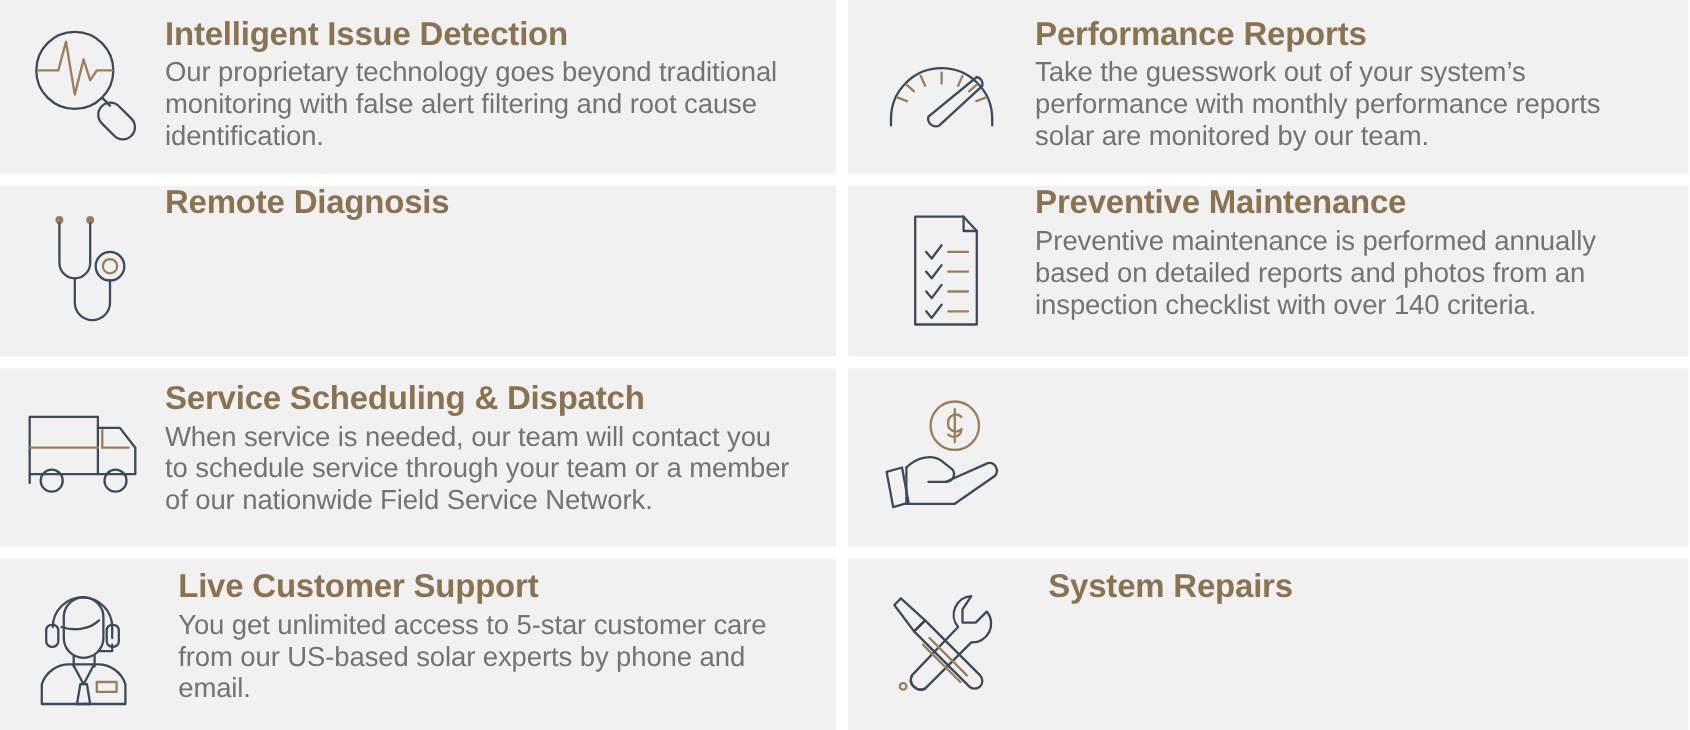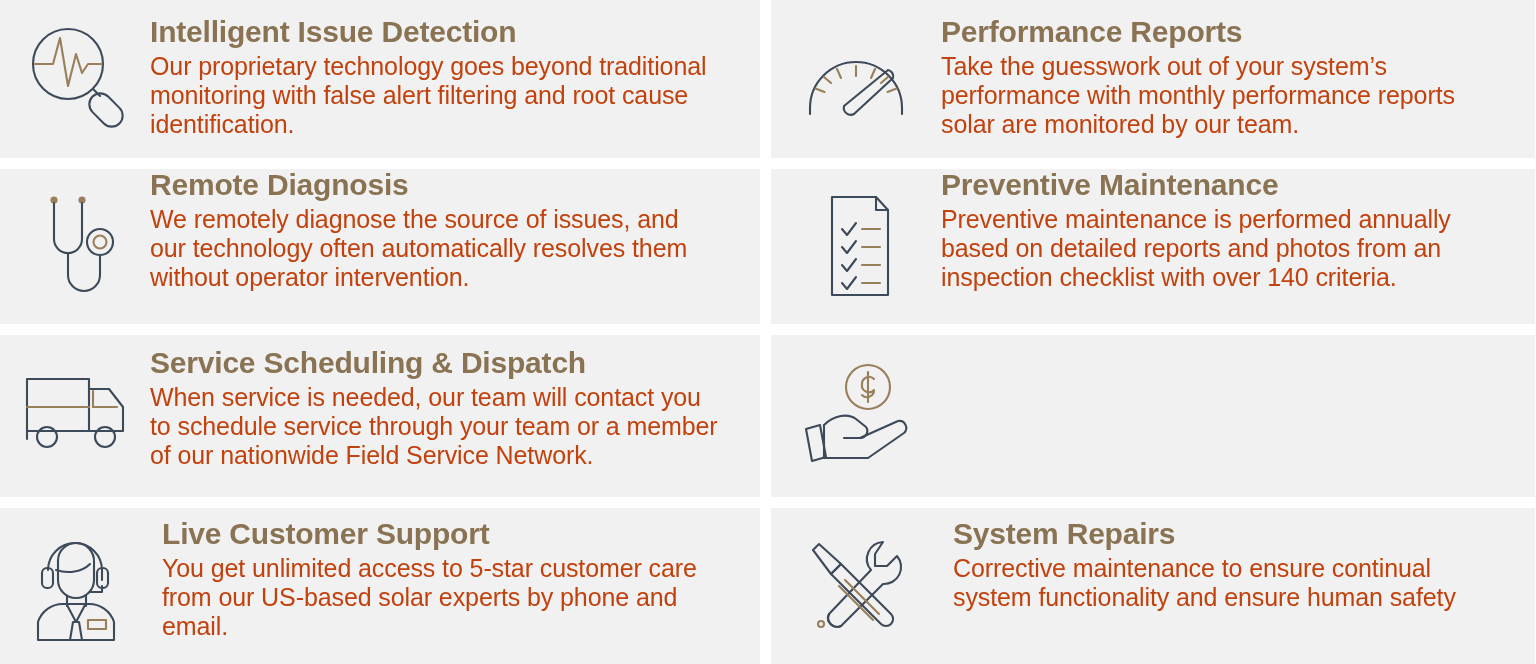--- a/index.html
+++ b/index.html
@@ -51,21 +51,21 @@
   .card-title {
     color: #8a7353;
     font-size: 30px;
     font-weight: bold;
     line-height: 1.06;
     margin: 0;
     letter-spacing: -0.2px;
     white-space: nowrap;
   }
   .card-desc {
-    color: #c2410c;
+    color: #737373;
     font-size: 25px;
     line-height: 1.16;
     margin: 4px 0 0 0;
     letter-spacing: -0.1px;
   }
 
   
   .r1 .card-body { padding-top: 16px; }
   .r2 .card-body { }
   .r3 .card-body { padding-top: 12px; }
@@ -133,21 +133,20 @@
         <circle class="fill-tan" cx="34" cy="13" r="3.6"></circle>
         <circle class="fill-tan" cx="62" cy="13" r="3.6"></circle>
         <path class="stroke-dark" d="M34 16 L34 52 A14 14 0 0 0 62 52 L62 16"></path>
         <path class="stroke-dark" d="M48 66 L48 88 A16 16 0 0 0 80 88 L80 68"></path>
         <circle class="stroke-dark" cx="80" cy="55" r="13"></circle>
         <circle class="stroke-tan" cx="80" cy="55" r="6.5"></circle>
       </svg>
     </div>
     <div class="card-body">
       <h2 class="card-title">Remote Diagnosis</h2>
-      <p class="card-desc">We remotely diagnose the source of issues, and our technology often automatically resolves them without operator intervention.</p>
     </div>
   </div>
 
   <div class="card r2 col-right">
     <div class="card-icon">
       <svg class="ico" width="104" height="118" viewBox="0 0 104 118" aria-hidden="true">
         <path class="stroke-dark" d="M28 10 L72 10 L84 23 L84 108 L28 108 Z"></path>
         <polyline class="stroke-dark" points="72,10 72,23 84,23"></polyline>
         <polyline class="stroke-dark" points="38,42 43,48 52,36"></polyline>
         <polyline class="stroke-dark" points="38,60 43,66 52,54"></polyline>
@@ -227,17 +226,16 @@
         <path class="stroke-dark" d="M22 16 L16 22 L34 46 L44 36 Z"></path>
         <path class="stroke-dark" d="M44 36 L34 46 L84 96 A7 7 0 0 0 94 86 Z"></path>
         <line class="stroke-tan" x1="48" y1="52" x2="82" y2="86"></line>
         <line class="stroke-tan" x1="42" y1="58" x2="76" y2="92"></line>
         <circle class="stroke-tan" cx="24" cy="96" r="3"></circle>
         <path class="stroke-dark" d="M32 86 A9 9 0 0 0 44 98"></path>
       </svg>
     </div>
     <div class="card-body">
       <h2 class="card-title">System Repairs</h2>
-      <p class="card-desc">Corrective maintenance to ensure continual system functionality and ensure human safety</p>
     </div>
   </div>
 
 </div>
 
 </body></html>

